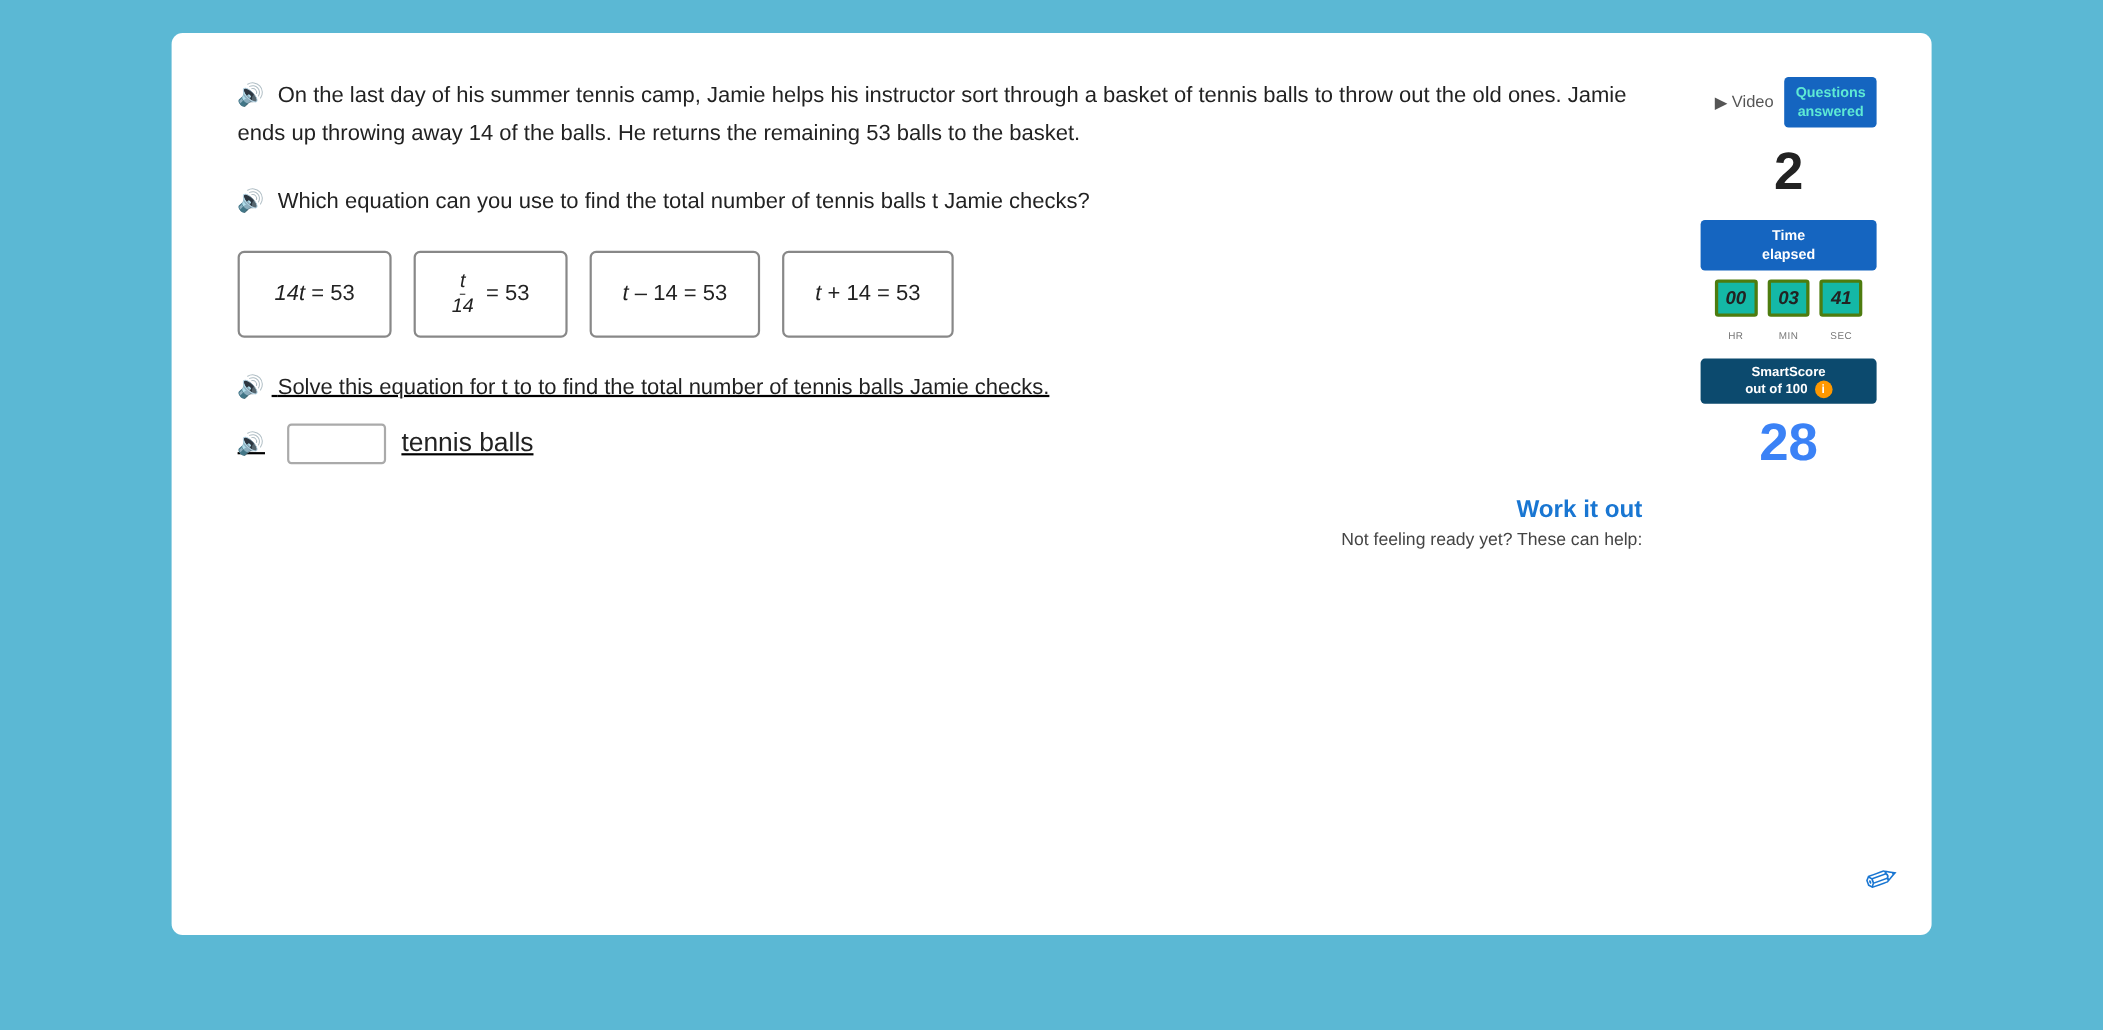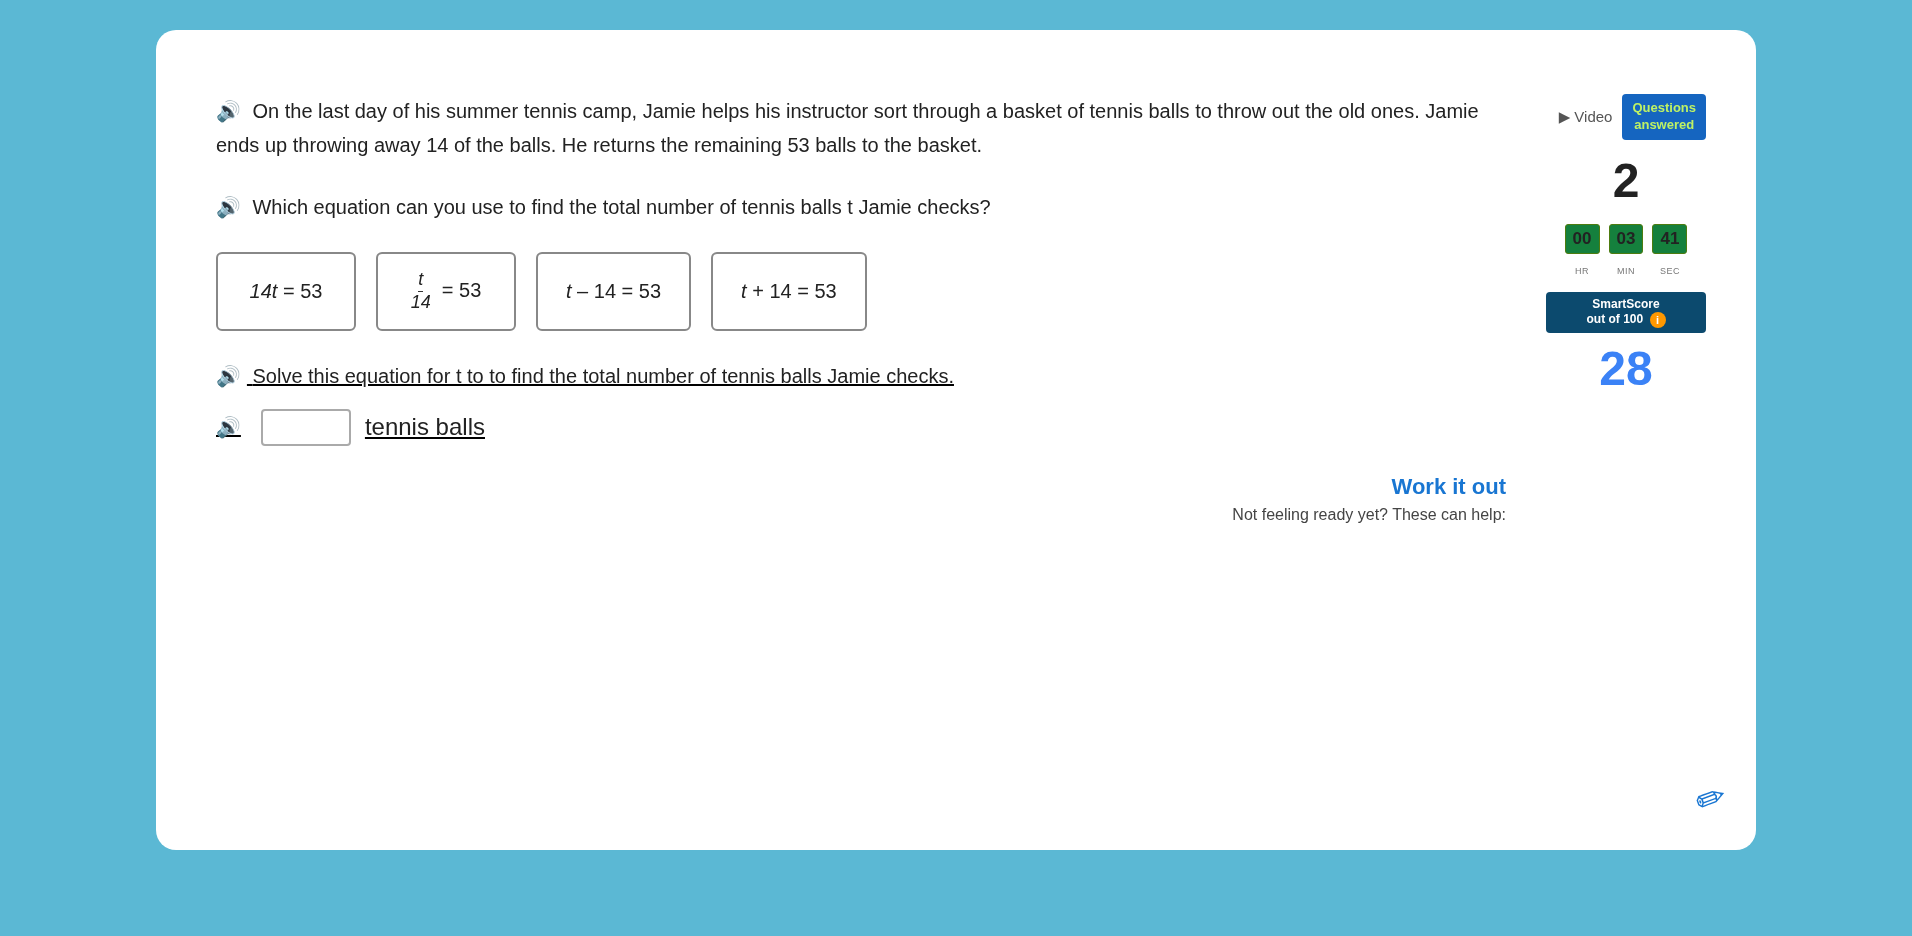--- a/index.html
+++ b/index.html
@@ -9,28 +9,28 @@
       font-family: Arial, sans-serif;
       min-height: 936px;
       display: flex;
       align-items: flex-start;
       justify-content: center;
       padding: 30px 20px;
     }
 
     .main-card {
       background: #ffffff;
-      border-radius: 20px;
+      border-radius: 10px;
       width: 1600px;
       min-height: 820px;
-      padding: 64px 50px 40px 60px;
+      padding: 40px 50px 40px 60px;
       position: relative;
       display: flex;
       flex-direction: row;
-      gap: 0;
+      gap: 13px;
     }
 
     .content-area {
       flex: 1;
       padding-right: 40px;
     }
 
     .sidebar {
       width: 160px;
       display: flex;
@@ -55,21 +55,21 @@
       color: #555;
       font-size: 15px;
       cursor: pointer;
       display: flex;
       align-items: center;
       gap: 4px;
     }
 
     .questions-answered-btn {
       background: #1565c0;
-      color: #bef264;
+      color: #5eead4;
       font-size: 13px;
       font-weight: bold;
       border-radius: 4px;
       padding: 6px 10px;
       text-align: center;
       cursor: pointer;
       line-height: 1.3;
     }
 
     .questions-count {
@@ -103,29 +103,30 @@
       margin-bottom: 16px;
     }
 
     .timer-block {
       display: flex;
       flex-direction: column;
       align-items: center;
     }
 
     .timer-num {
-      background: #15803d;
-      border: 1px solid #4d7c0f;
+      background: #14b8a6;
+      border: 3px solid #4d7c0f;
       font-size: 17px;
       font-weight: bold;
       color: #222;
       padding: 4px 7px;
       border-radius: 3px;
       min-width: 32px;
       text-align: center;
+      font-style: italic;
     }
 
     .timer-label {
       font-size: 9px;
       color: #777;
       text-align: center;
       margin-top: 12px;
       letter-spacing: 0.5px;
     }
 
@@ -397,20 +398,24 @@
         <span>Video</span>
       </div>
       <div class="questions-answered-btn">
         <span style="white-space: pre-line;">Questions
 answered</span>
       </div>
     </div>
 
     <div class="questions-count">2</div>
 
+    <div class="time-elapsed-btn">
+      <span style="white-space: pre-line;">Time
+elapsed</span>
+    </div>
 
     <div class="timer-display">
       <div class="timer-block">
         <span class="timer-num">00</span>
         <span class="timer-label">HR</span>
       </div>
       <div class="timer-sep">&nbsp;</div>
       <div class="timer-block">
         <span class="timer-num">03</span>
         <span class="timer-label">MIN</span>

